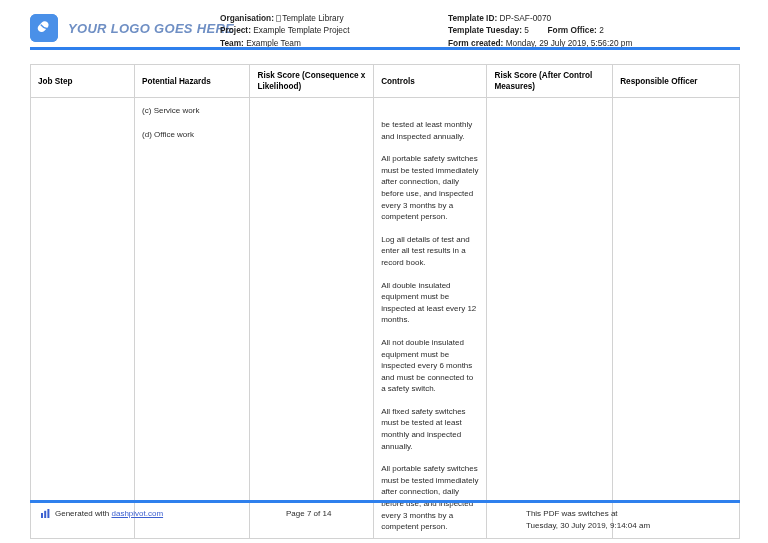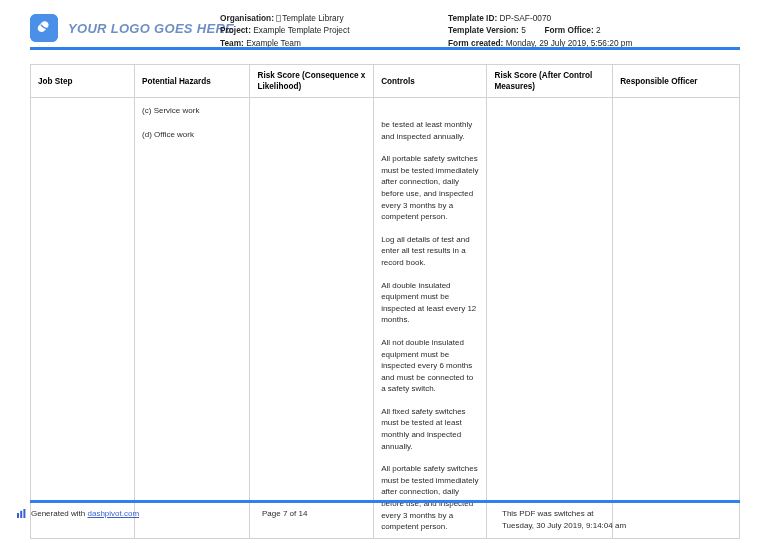--- a/index.html
+++ b/index.html
@@ -133,24 +133,24 @@
   .footer-rule {
     position: absolute;
     left: 30px;
     right: 28px;
     top: 500px;
     height: 2.5px;
     background: #2f80ed;
   }
   #page-footer {
     position: absolute;
-    left: 0;
+    left: 16px;
     right: 0;
     top: 508px;
-    padding: 0 28px 0 17px;
+    padding: 0 28px 0 25px;
     box-sizing: border-box;
     display: flex;
     font-size: 8px;
     line-height: 12px;
     color: #2b2b2b;
   }
   .foot-col-1 { flex: 0 0 245px; display: flex; align-items: flex-start; }
   .foot-col-2 { flex: 0 0 240px; }
   .foot-col-3 { flex: 1 1 auto; }
   .bar-icon {
@@ -197,21 +197,21 @@
       <span class="meta-val">Example Team</span>
     </div>
   </div>
 
   <div class="meta-col meta-col-2">
     <div class="meta-line">
       <b>Template ID:</b>
       <span class="meta-val">DP-SAF-0070</span>
     </div>
     <div class="meta-line">
-      <b>Template Version:</b>
+      <b>Template Tuesday:</b>
       <span class="meta-val">5</span>
       <span class="inline-gap"></span>
       <b>Form Office:</b>
       <span class="meta-val">2</span>
     </div>
     <div class="meta-line">
       <b>Form created:</b>
       <span class="meta-val">Monday, 29 July 2019, 5:56:20 pm</span>
     </div>
   </div>

